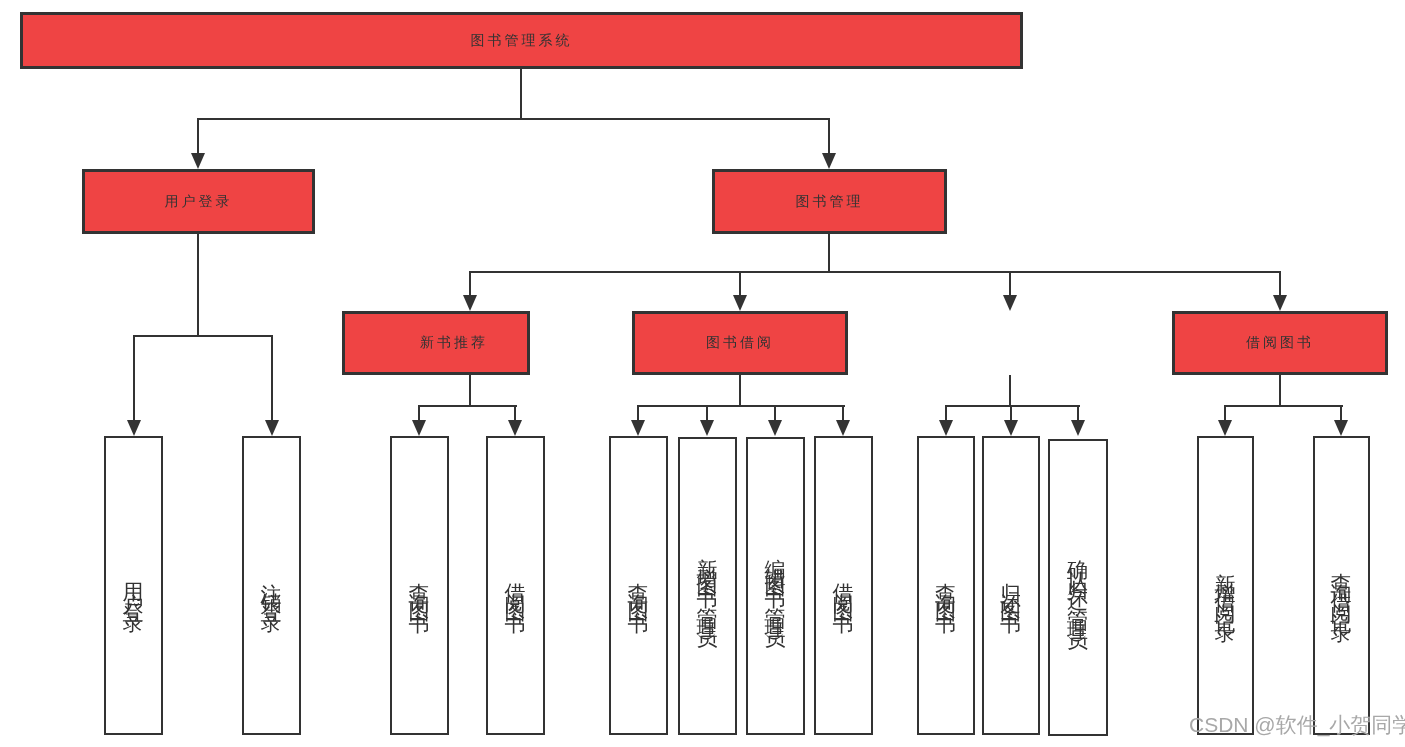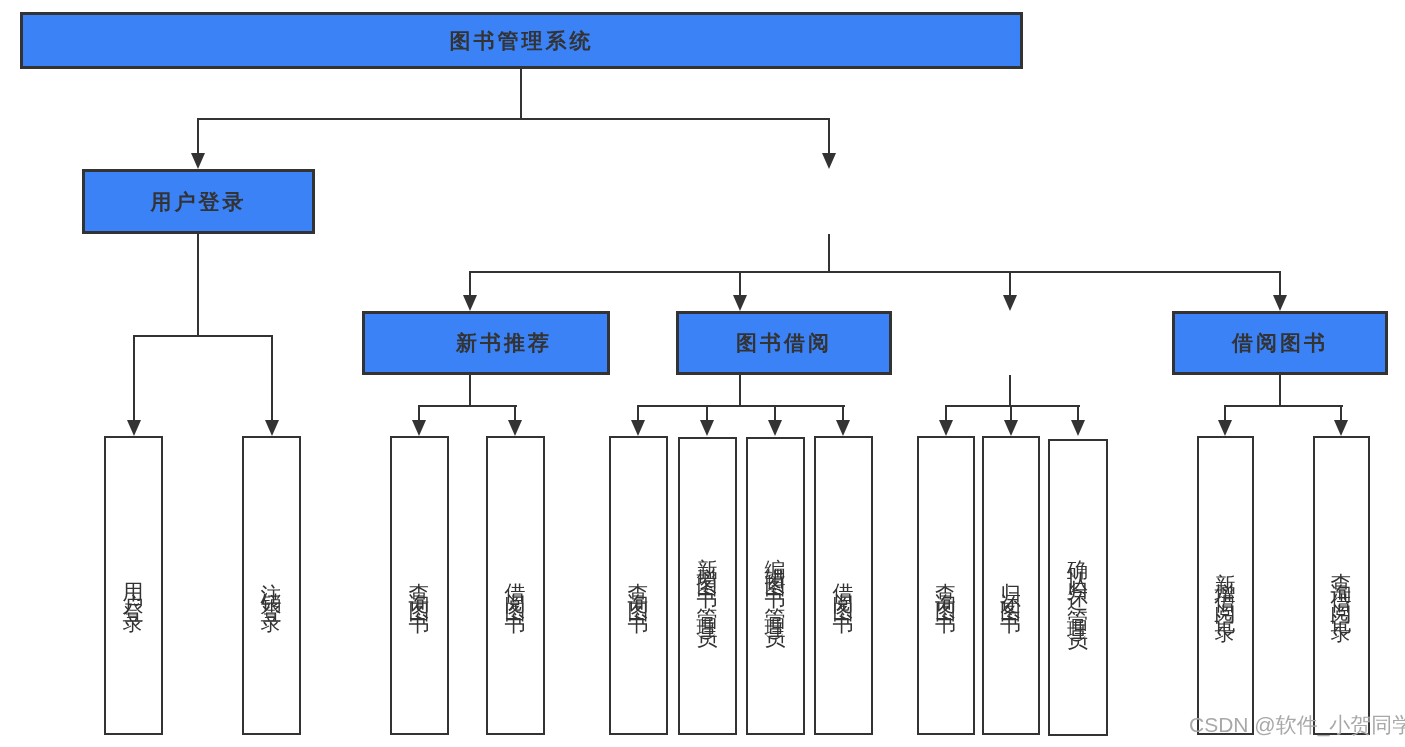--- a/index.html
+++ b/index.html
@@ -10,29 +10,28 @@
     height: 747px;
     background: #ffffff;
     font-family: "Liberation Sans", "DejaVu Sans", sans-serif;
     overflow: hidden;
     color: #333333;
   }
   
   .box {
     position: absolute;
     border: 3px solid #333333;
-    background: #3b82f6;
+    background: #ef4444;
     display: flex;
     align-items: center;
     justify-content: center;
-    font-size: 21px;
+    font-size: 14px;
     letter-spacing: 3px;
     color: #333333;
     white-space: nowrap;
-    font-weight: bold;
   }
   
   .vbox {
     position: absolute;
     border: 2px solid #333333;
     background: #ffffff;
     display: flex;
     align-items: center;
     justify-content: center;
     writing-mode: vertical-lr;
@@ -72,20 +71,21 @@
   <div>
     <div class="vline" style="left:520px; top:69px; height:51px;"></div>
     <div class="hline" style="left:197px; top:118px; width:633px;"></div>
     <div class="stem" style="left:197px; top:118px; height:37px;"></div>
     <div class="ahead" style="left:191px; top:153px;"></div>
     <div class="stem" style="left:828px; top:118px; height:37px;"></div>
     <div class="ahead" style="left:822px; top:153px;"></div>
   </div>
 
   <div class="box" style="left:82px; top:169px; width:233px; height:65px;">用户登录</div>
+  <div class="box" style="left:712px; top:169px; width:235px; height:65px;">图书管理</div>
 
   <div>
     <div class="vline" style="left:197px; top:234px; height:102px;"></div>
     <div class="hline" style="left:133px; top:335px; width:140px;"></div>
     <div class="stem" style="left:133px; top:335px; height:88px;"></div>
     <div class="ahead" style="left:127px; top:420px;"></div>
     <div class="stem" style="left:271px; top:335px; height:88px;"></div>
     <div class="ahead" style="left:265px; top:420px;"></div>
   </div>
 
@@ -95,22 +95,22 @@
     <div class="stem" style="left:469px; top:271px; height:28px;"></div>
     <div class="ahead" style="left:463px; top:295px;"></div>
     <div class="stem" style="left:739px; top:271px; height:28px;"></div>
     <div class="ahead" style="left:733px; top:295px;"></div>
     <div class="stem" style="left:1009px; top:271px; height:28px;"></div>
     <div class="ahead" style="left:1003px; top:295px;"></div>
     <div class="stem" style="left:1279px; top:271px; height:28px;"></div>
     <div class="ahead" style="left:1273px; top:295px;"></div>
   </div>
 
-  <div class="box" style="left:362px; top:311px; width:248px; height:64px;padding-left:36px;">新书推荐</div>
-  <div class="box" style="left:632px; top:311px; width:216px; height:64px;margin-left:44px;">图书借阅</div>
+  <div class="box" style="left:342px; top:311px; width:188px; height:64px;padding-left:36px;">新书推荐</div>
+  <div class="box" style="left:632px; top:311px; width:216px; height:64px;">图书借阅</div>
   <div class="box" style="left:1172px; top:311px; width:216px; height:64px;">借阅图书</div>
 
   <div>
     <div class="vline" style="left:469px; top:375px; height:31px;"></div>
     <div class="hline" style="left:418px; top:405px; width:99px;"></div>
     <div class="stem" style="left:418px; top:405px; height:18px;"></div>
     <div class="ahead" style="left:412px; top:420px;"></div>
     <div class="stem" style="left:514px; top:405px; height:18px;"></div>
     <div class="ahead" style="left:508px; top:420px;"></div>
   </div>

